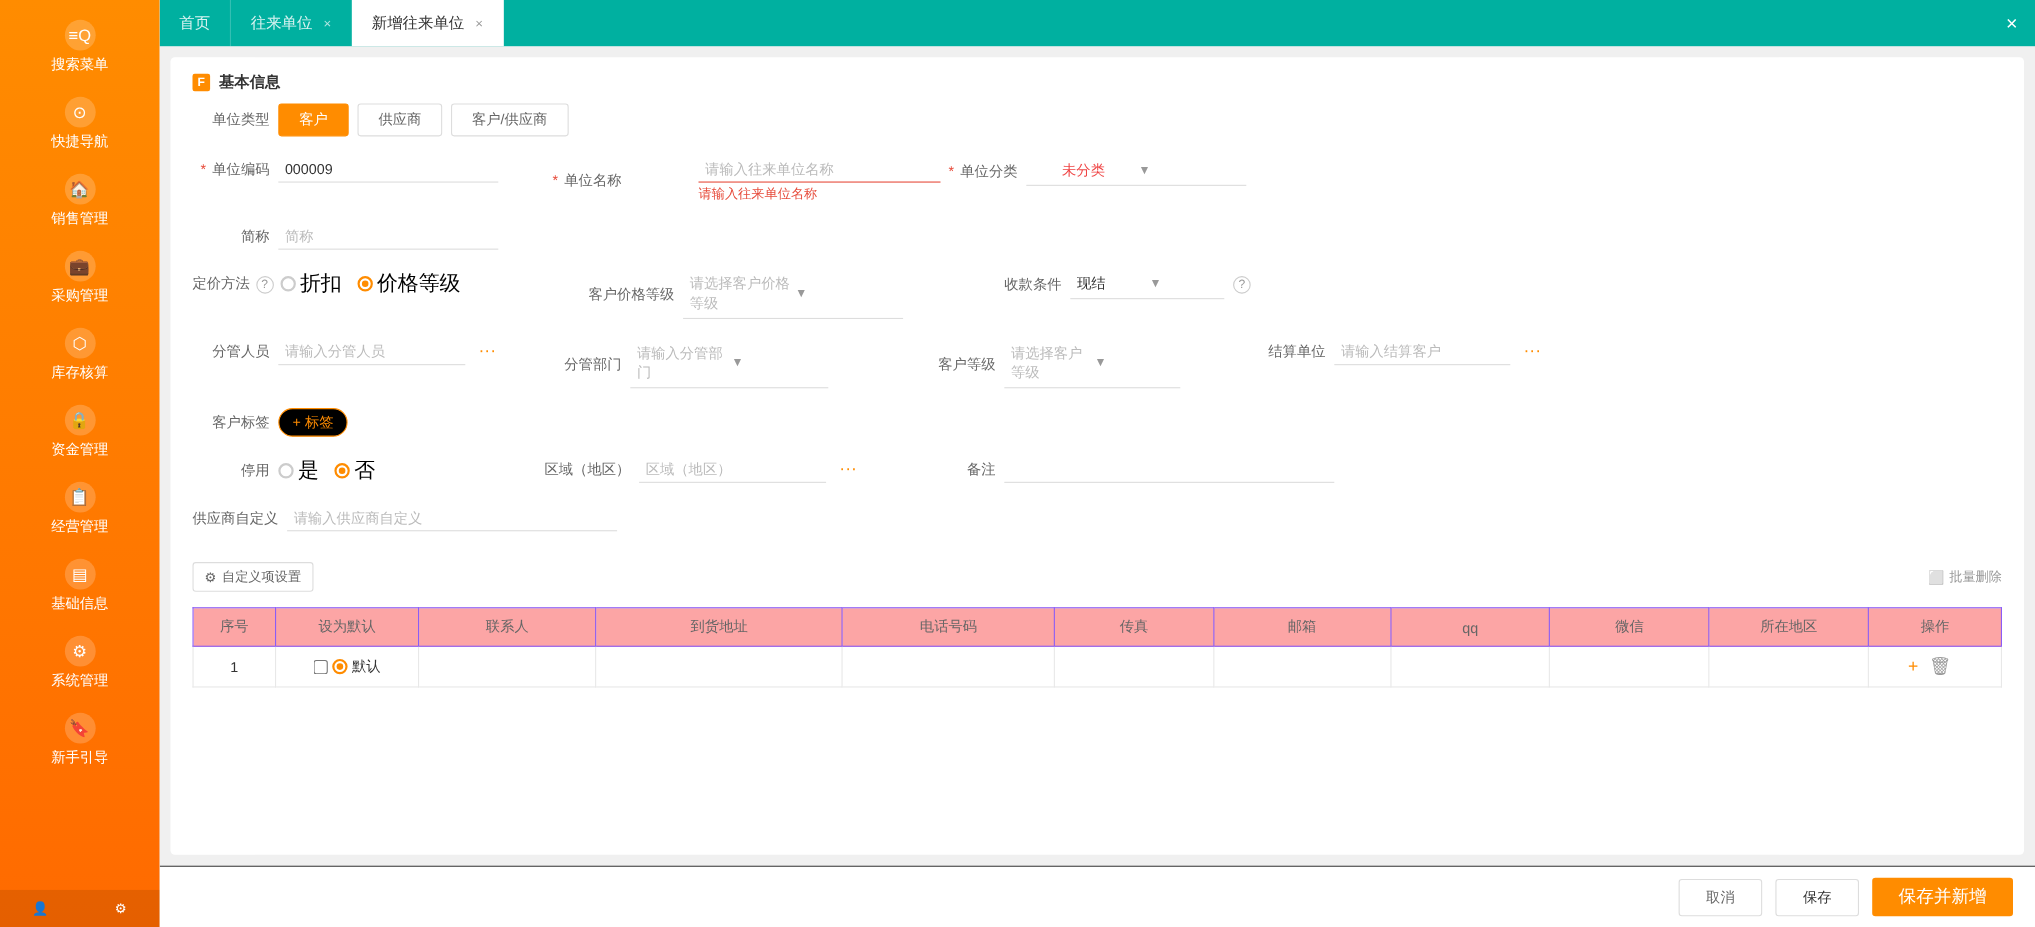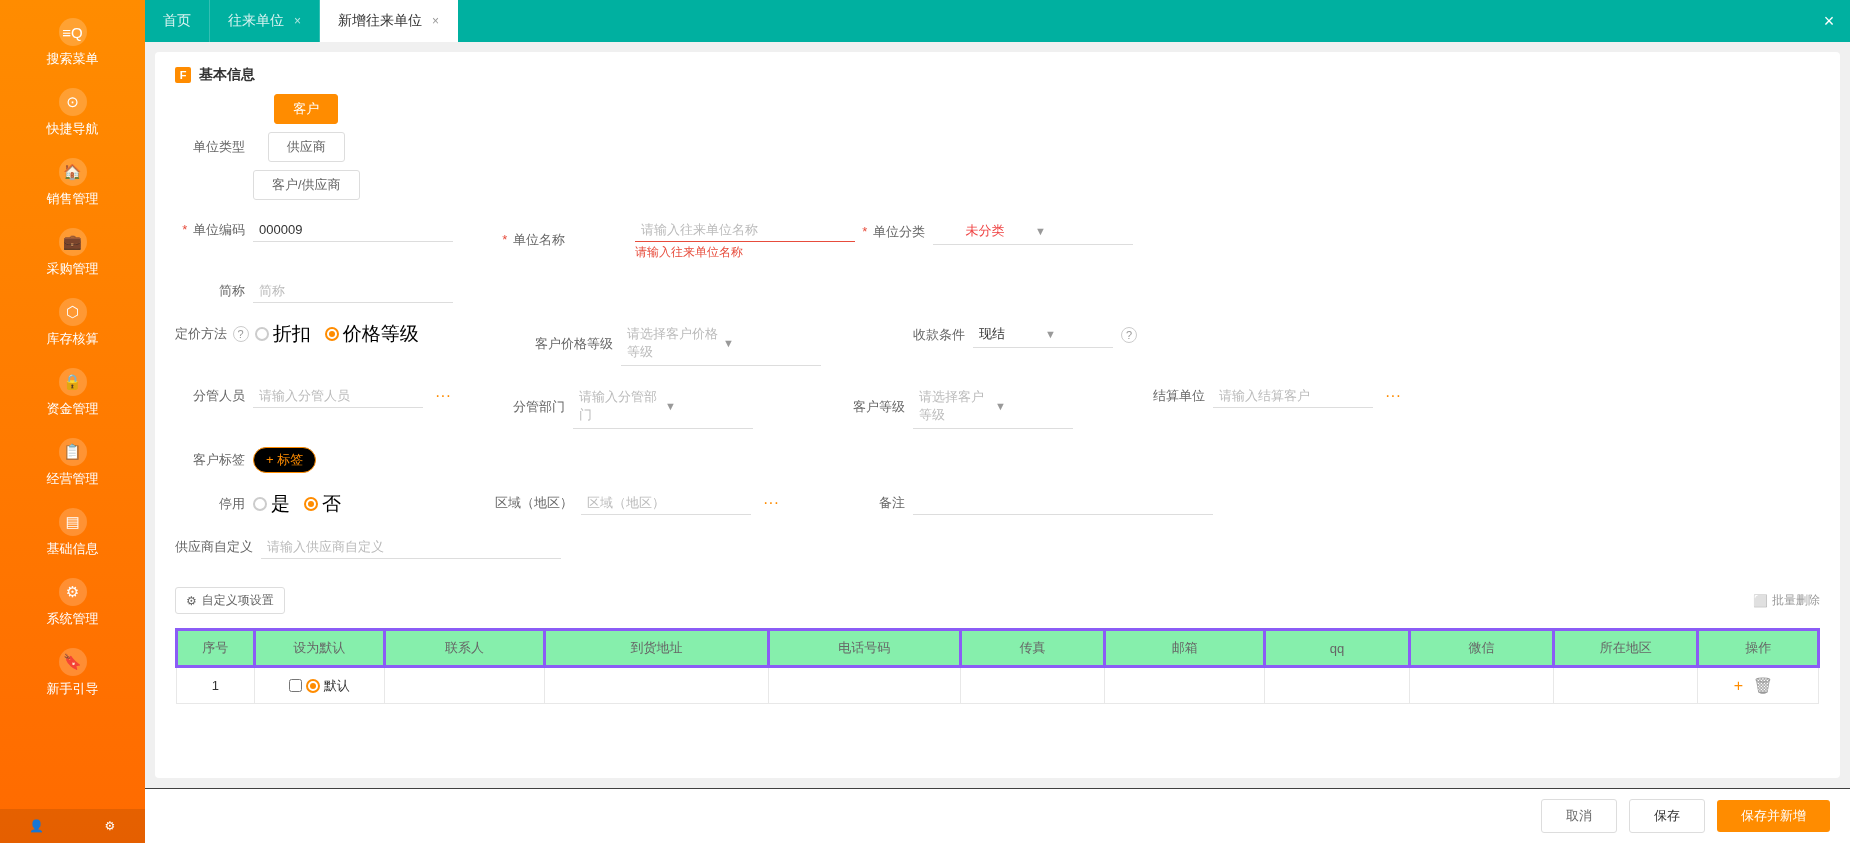--- a/index.html
+++ b/index.html
@@ -182,22 +182,21 @@
     .error-msg {
       color: #e74c3c;
       font-size: 12px;
       margin-top: 2px;
     }
 
     
     .type-buttons {
       display: flex;
       gap: 8px;
-      align-items: center;
-      flex-direction: column;
+      align-items: flex-end;
     }
     .type-btn {
       padding: 5px 18px;
       border: 1px solid #ddd;
       border-radius: 3px;
       cursor: pointer;
       font-size: 13px;
       background: #fff;
       color: #666;
     }
@@ -305,22 +304,22 @@
       display: flex; align-items: center; gap: 4px;
       margin-bottom: 8px;
     }
 
     table {
       width: 100%;
       border-collapse: collapse;
       font-size: 13px;
     }
     table th {
-      background: #86efac;
-      border: 3px solid #8b5cf6;
+      background: #fca5a5;
+      border: 1px solid #8b5cf6;
       padding: 8px 10px;
       text-align: center;
       font-weight: normal;
       color: #666;
     }
     table td {
       border: 1px solid #e8e8e8;
       padding: 8px 10px;
       text-align: center;
       color: #333;
@@ -355,21 +354,21 @@
       font-size: 13px;
       color: #333;
     }
     .btn-save-new {
       padding: 7px 24px;
       border: none;
       border-radius: 3px;
       background: #ff8c00;
       color: #fff;
       cursor: pointer;
-      font-size: 13px;
+      font-size: 16px;
     }
 
     .table-action-btn {
       color: #ff8c00;
       cursor: pointer;
       font-size: 16px;
       margin: 0 3px;
     }
     .table-action-del {
       color: #999;

